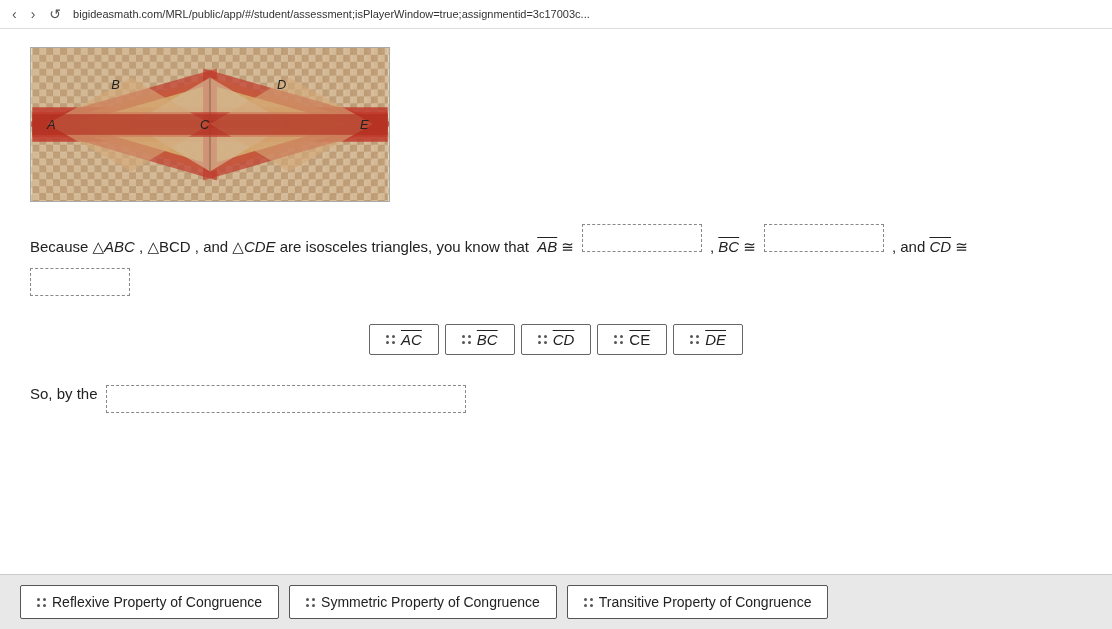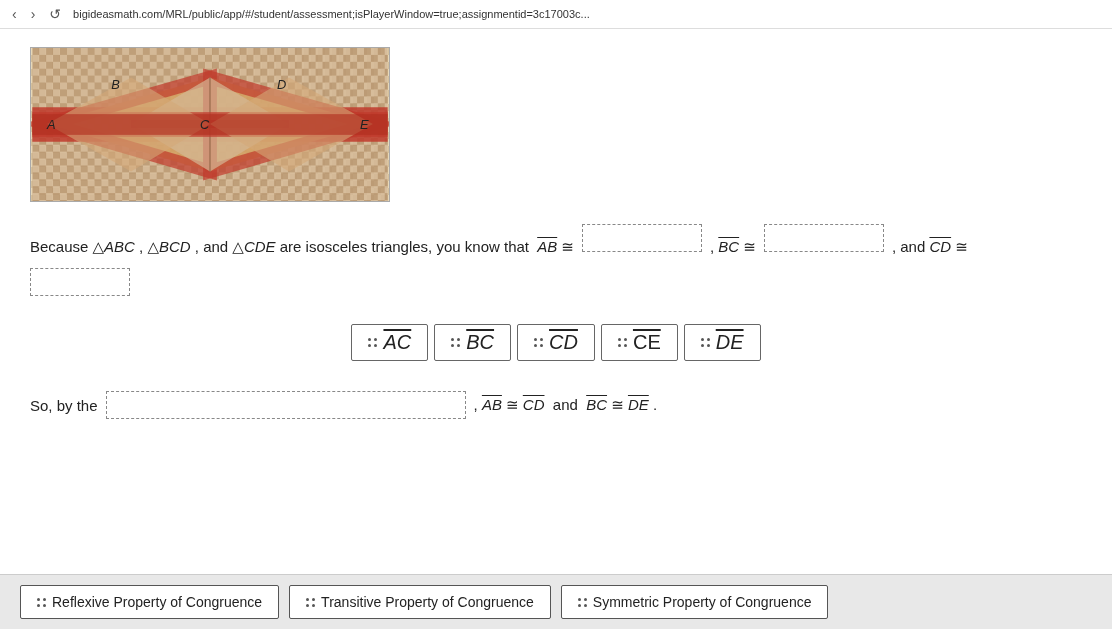--- a/index.html
+++ b/index.html
@@ -144,28 +144,27 @@
 
     .tile {
       display: flex;
       align-items: center;
       gap: 6px;
       border: 1.5px solid #666;
       background: #fff;
       padding: 6px 16px;
       cursor: grab;
       border-radius: 2px;
-      font-size: 20px;
+      font-size: 15px;
       user-select: none;
     }
 
     
     .so-by-row {
       display: flex;
-      align-items: center;
       gap: 8px;
       margin-bottom: 20px;
       flex-wrap: wrap;
     }
 
     .dash-box-long {
       display: inline-block;
       border: 1.5px dashed #888;
       min-width: 360px;
       height: 28px;
@@ -252,21 +251,21 @@
       <text x="248" y="42" font-size="13" font-style="italic" fill="#222" font-family="Arial">D</text>
       <text x="15" y="82" font-size="13" font-style="italic" fill="#222" font-family="Arial">A</text>
       <text x="170" y="82" font-size="13" font-style="italic" fill="#222" font-family="Arial">C</text>
       <text x="332" y="82" font-size="13" font-style="italic" fill="#222" font-family="Arial">E</text>
     </svg>
   </div>
 
   <div class="question-block">
     <div class="line1">
       <span>
-        Because △<span style="font-style:italic;">ABC</span> , △<span style="font-style:italic;">BCD</span> , and △<span style="font-style:italic;">CDE</span> are isosceles triangles, you know that
+        Because △<span style="font-style:italic;">ABC</span> , △<span style="">BCD</span> , and △<span style="font-style:italic;">CDE</span> are isosceles triangles, you know that
         <span style="text-decoration:overline; font-style:italic; margin-left:4px;">AB</span>
         ≅
       </span>
       <span class="dash-box" style="margin: 0 4px;"></span>
       <span>,
         <span style="text-decoration:overline; font-style:italic;">BC</span>
         ≅
       </span>
       <span class="dash-box" style="margin: 0 4px;"></span>
       <span>, and
@@ -369,30 +368,20 @@
       <span>
         <span style="text-decoration:overline;font-style:italic;">DE</span>
       </span>
     </div>
 
   </div>
 
   <div class="so-by-row">
     <span>So, by the</span>
     <span class="dash-box-long"></span>
-    <span>
-      ,&nbsp;<span style="text-decoration:overline;font-style:italic;">AB</span>
-      ≅
-      <span style="text-decoration:overline;font-style:italic;">CD</span>
-      &nbsp;and&nbsp;
-      <span style="text-decoration:overline;font-style:italic;">BC</span>
-      ≅
-      <span style="text-decoration:overline;font-style:italic;">DE</span>
-      .
-    </span>
   </div>
 
 </div>
 
 <div class="bottom-bar">
 
   <div class="bottom-tile">
     <span>
       <span style="display:flex;flex-direction:column;gap:3px;">
         <span style="display:flex;gap:3px;">
@@ -414,32 +403,32 @@
         <span style="display:flex;gap:3px;">
             <i style="width:3px;height:3px;background:#555;border-radius:50%;display:inline-block;"></i>
             <i style="width:3px;height:3px;background:#555;border-radius:50%;display:inline-block;"></i>
           </span>
         <span style="display:flex;gap:3px;">
             <i style="width:3px;height:3px;background:#555;border-radius:50%;display:inline-block;"></i>
             <i style="width:3px;height:3px;background:#555;border-radius:50%;display:inline-block;"></i>
           </span>
       </span>
     </span>
-    <span>Transitive Property of Congruence</span>
+    <span>Symmetric Property of Congruence</span>
   </div>
 
   <div class="bottom-tile">
     <span>
       <span style="display:flex;flex-direction:column;gap:3px;">
         <span style="display:flex;gap:3px;">
             <i style="width:3px;height:3px;background:#555;border-radius:50%;display:inline-block;"></i>
             <i style="width:3px;height:3px;background:#555;border-radius:50%;display:inline-block;"></i>
           </span>
         <span style="display:flex;gap:3px;">
             <i style="width:3px;height:3px;background:#555;border-radius:50%;display:inline-block;"></i>
             <i style="width:3px;height:3px;background:#555;border-radius:50%;display:inline-block;"></i>
           </span>
       </span>
     </span>
-    <span>Symmetric Property of Congruence</span>
+    <span>Transitive Property of Congruence</span>
   </div>
 
 </div>
 
 </body></html>

